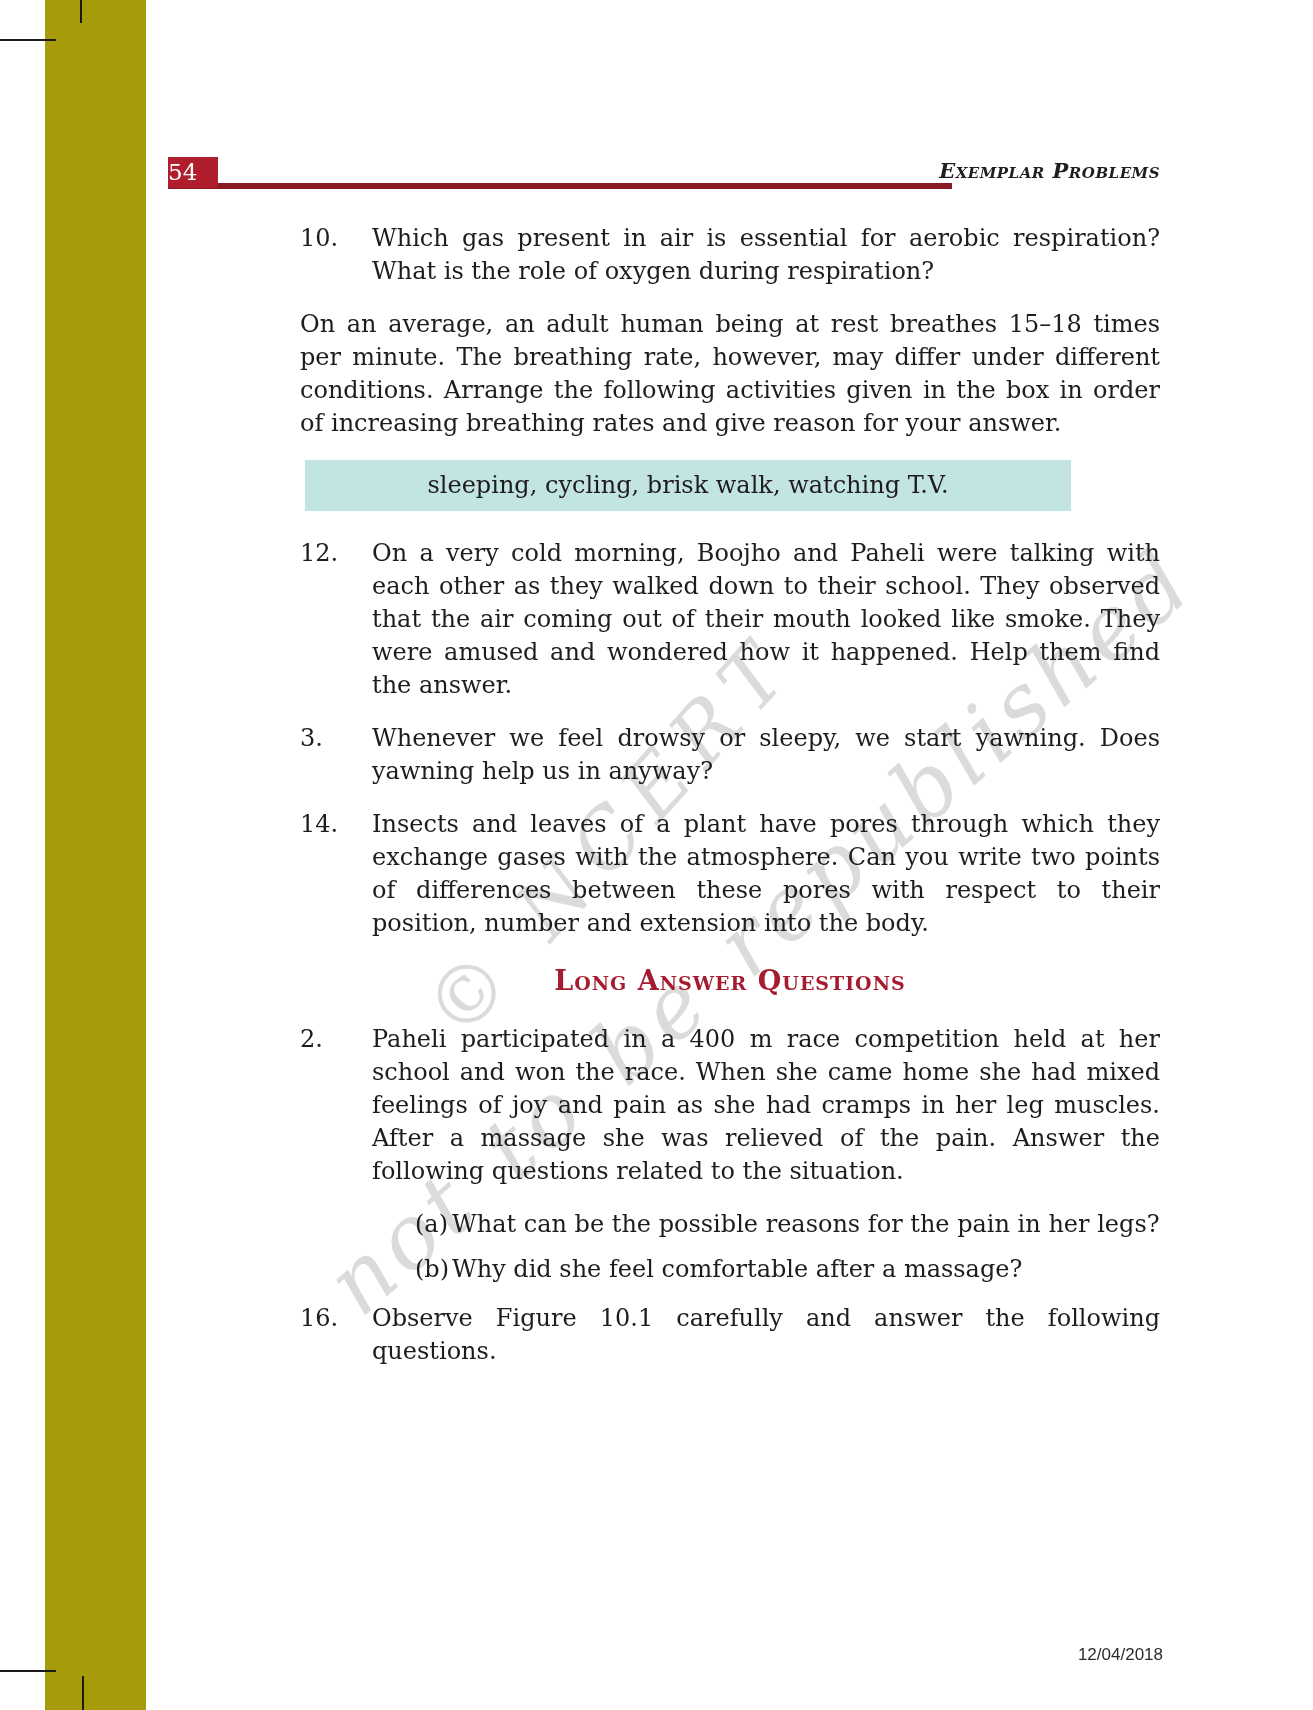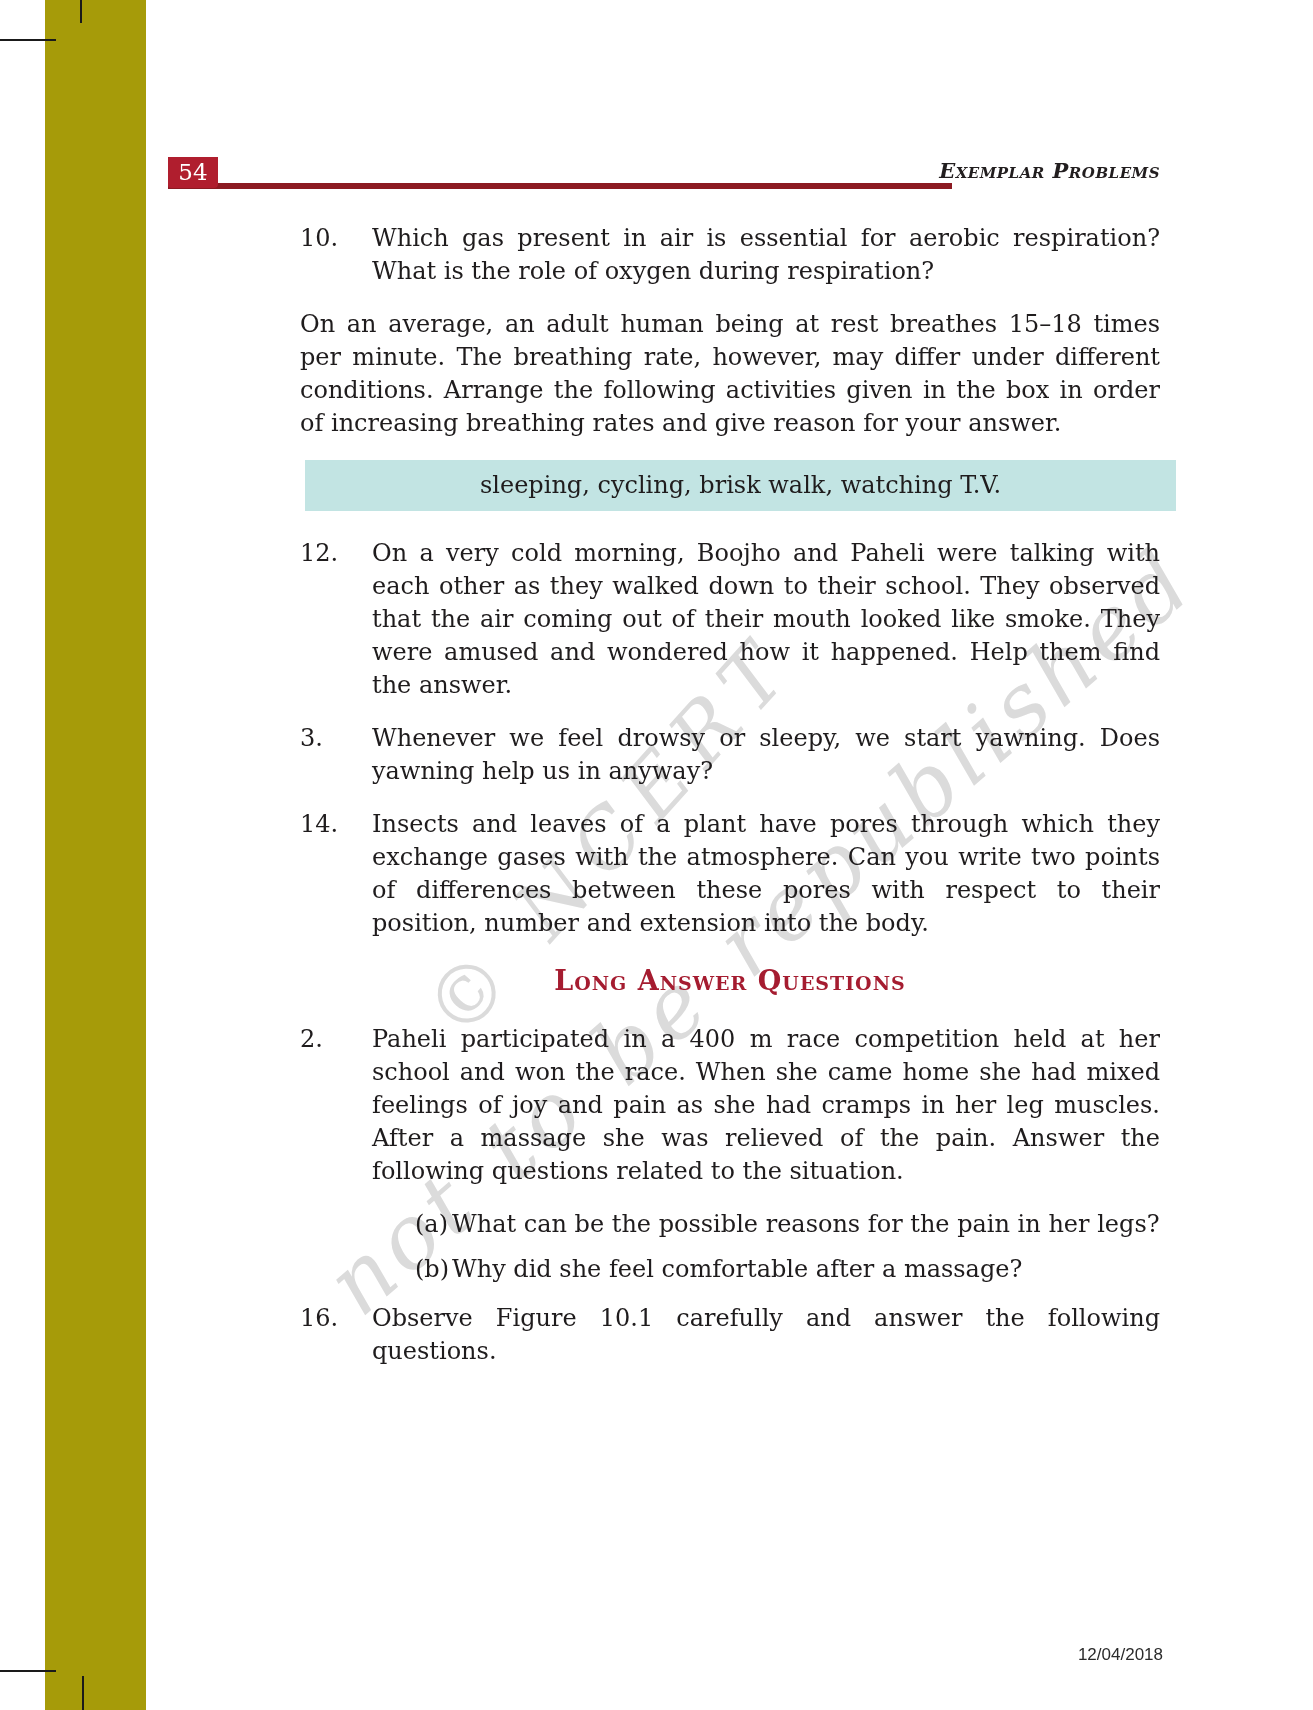--- a/index.html
+++ b/index.html
@@ -34,40 +34,40 @@
     font-style:italic;white-space:nowrap;text-align:center;
     font-family:"DejaVu Serif", serif;
   }
   .wm1{left:310px;top:790px;width:600px;font-size:80px;letter-spacing:14px;transform:rotate(-48deg);}
   .wm2{left:110px;top:880px;width:1300px;font-size:88px;letter-spacing:6px;word-spacing:10px;transform:rotate(-41deg);}
   
   .header{position:absolute;left:168px;top:154px;width:992px;height:38px;z-index:2;}
   .badge{
     position:absolute;left:0;top:3px;width:50px;height:31px;
     background:var(--badge-red);color:#ffffff;
-    font-size:23px;line-height:31px;text-align:center;
+    font-size:23px;line-height:31px;text-align:left;
     border-radius:0 0 4px 3px;
   }
   .rule{position:absolute;left:0;top:29px;width:784px;height:6px;background:var(--rule-red);}
   .running-title{
     position:absolute;right:0;top:4px;
     font-style:italic;font-weight:bold;font-variant:small-caps;
     font-size:21px;letter-spacing:0.5px;color:#221E1F;
   }
   
   .content{
     position:absolute;left:300px;top:222px;width:860px;z-index:1;
     font-size:24px;line-height:33px;
   }
   .question{display:flex;margin-bottom:20px;}
   .qnum{width:72px;flex:none;}
   .qtext{flex:1;text-align:justify;}
   .highlight-box{
     box-sizing:border-box;
-    margin:6px 0 26px 5px;width:871px;height:51px;
+    margin:6px 0 26px 5px;width:766px;height:51px;
     background:var(--highlight);
     display:flex;align-items:center;justify-content:center;
   }
   .section-heading{
     text-align:center;margin:24px 0 26px 0;
     font-variant:small-caps;font-weight:bold;font-size:27px;
     letter-spacing:1px;color:var(--heading-red);
   }
   .subitem{display:flex;margin:14px 0 0 115px;}
   .subitem + .subitem{margin-top:12px;}

